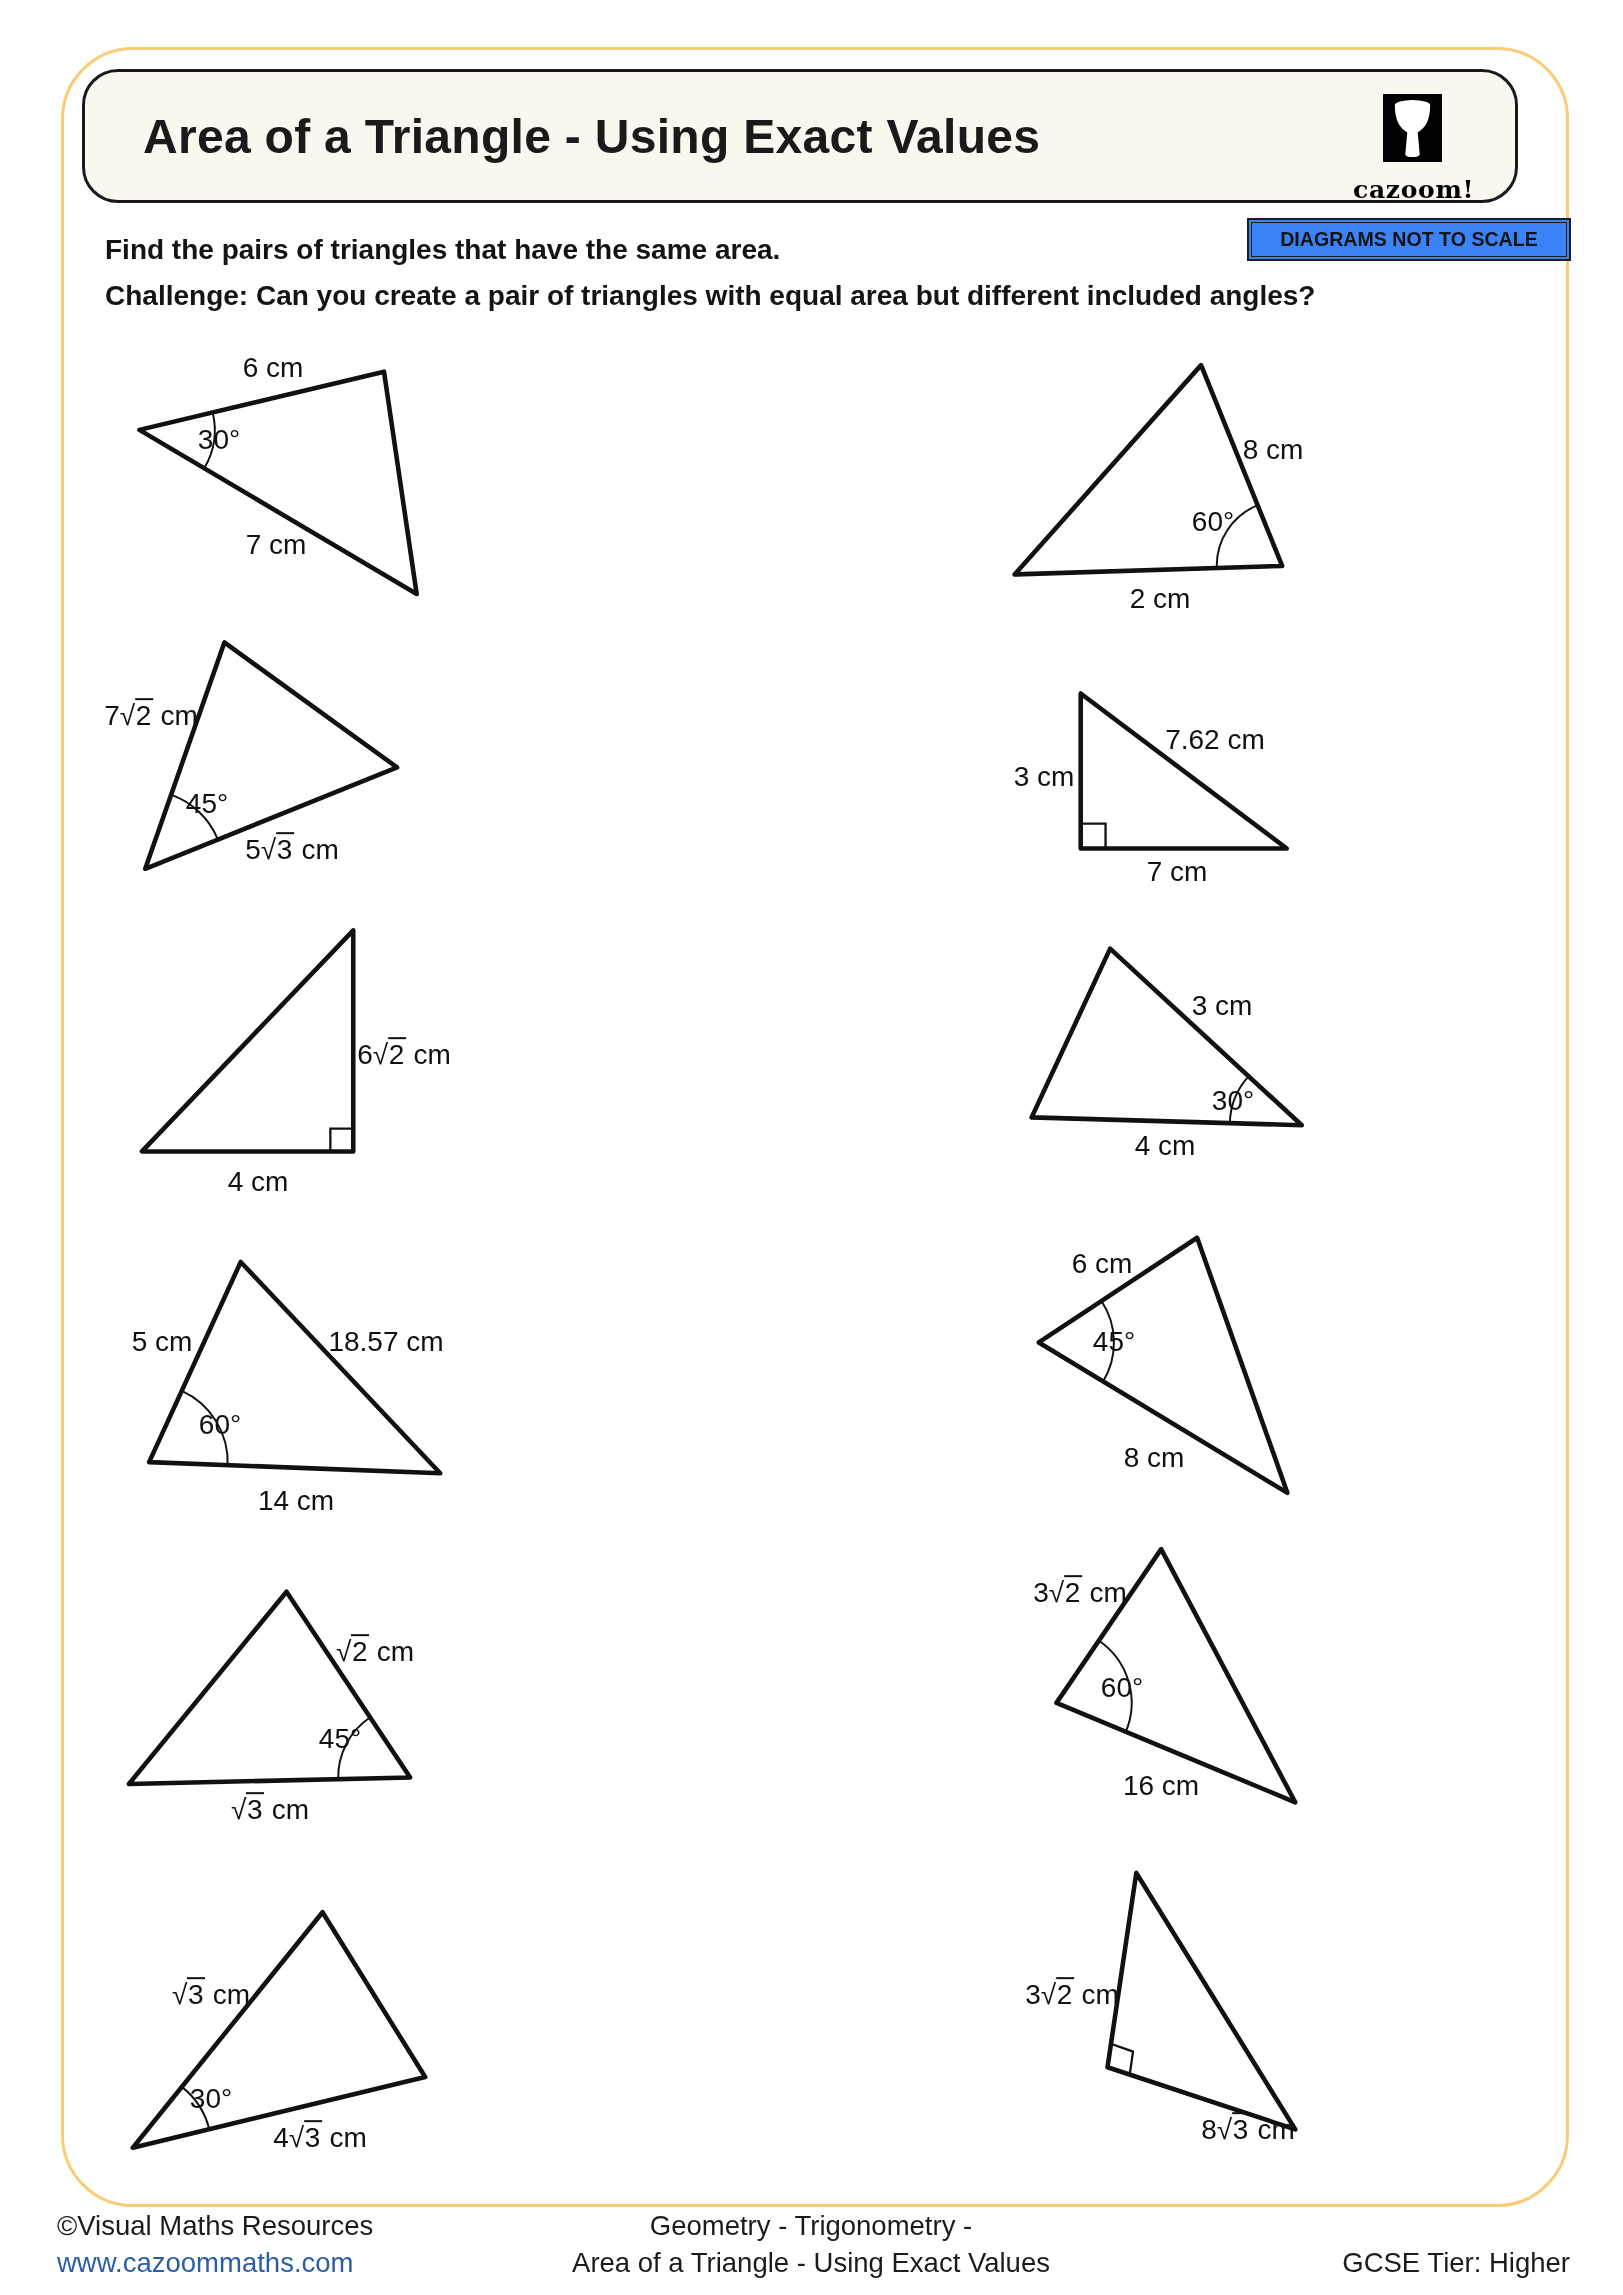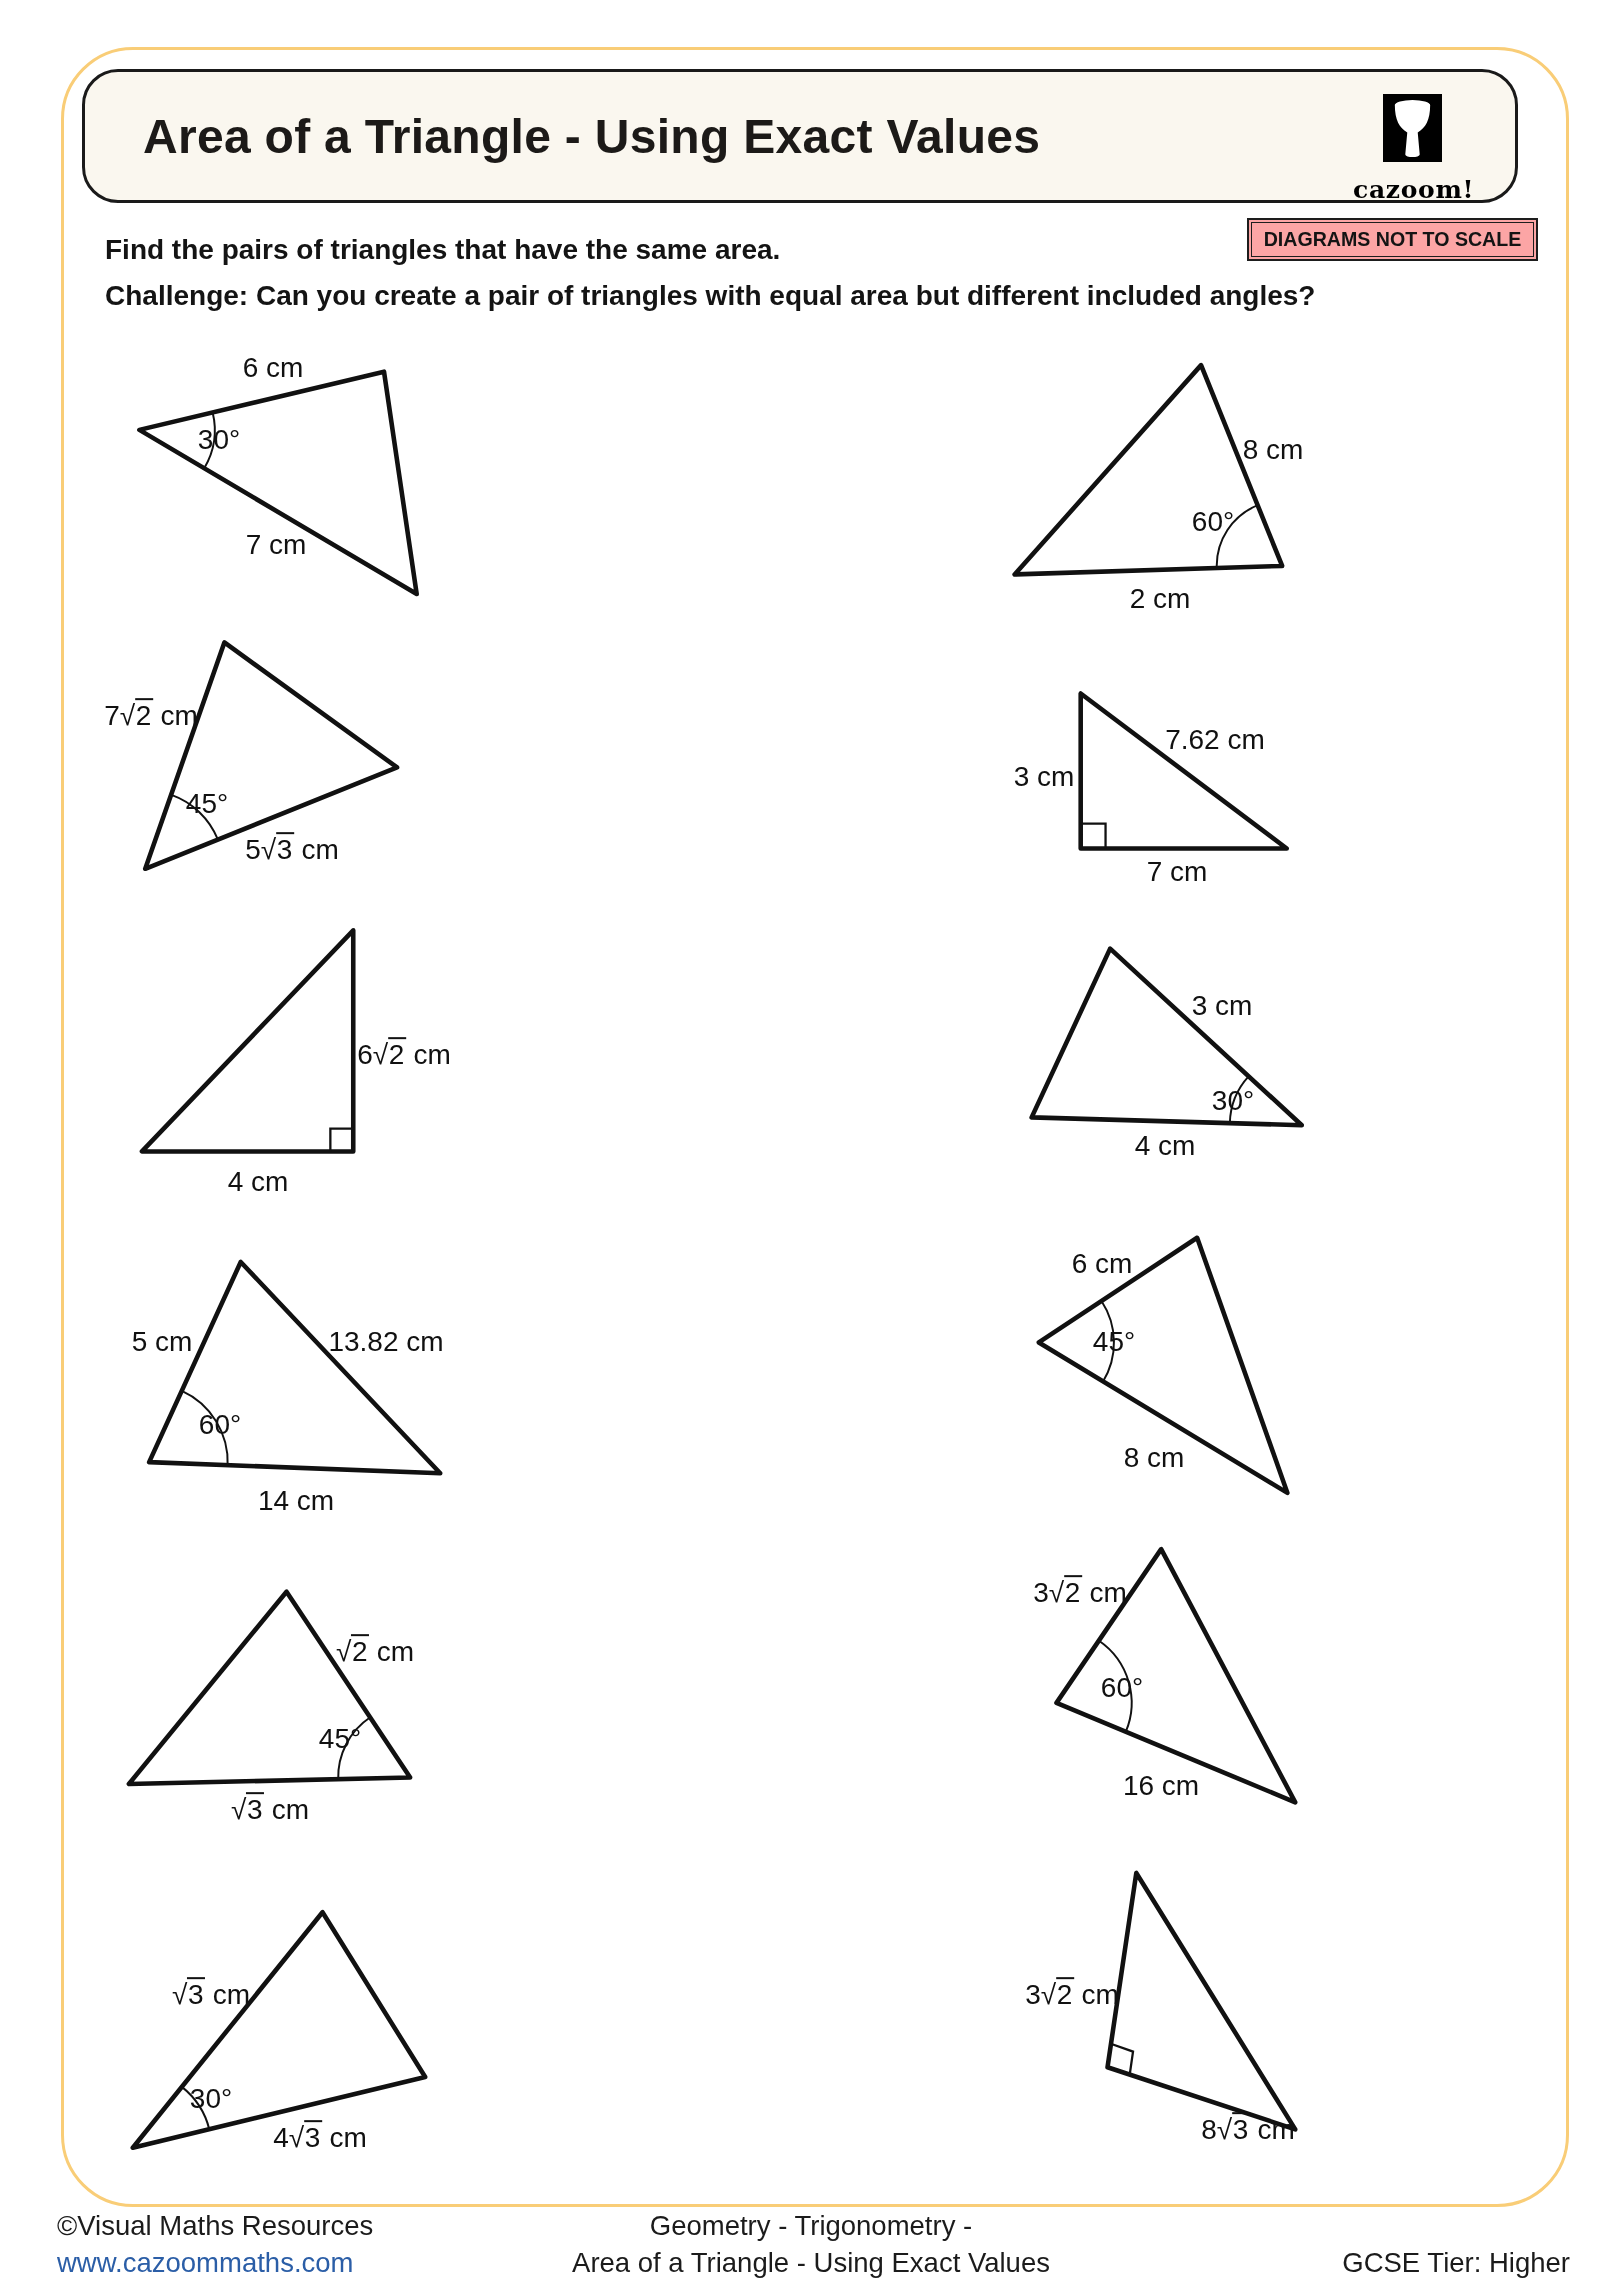--- a/index.html
+++ b/index.html
@@ -9,22 +9,22 @@
         border:3.9px solid #f9cd77;border-radius:72px;}
   .header-box{position:absolute;left:82px;top:69px;width:1436px;height:134px;
         background:#faf7ef;border:3.3px solid #1a1a1a;border-radius:36px;
         display:flex;align-items:center;box-sizing:border-box;}
   .title{margin:0 0 0 58px;font-size:48px;font-weight:bold;letter-spacing:0.3px;color:#1c1a18;}
   .logo{position:absolute;right:44px;top:22px;width:118px;text-align:center;}
   .logo-square{width:59px;height:68px;background:#000;margin:0 auto;display:flex;
         align-items:center;justify-content:center;}
   .logo-text{font-family:"DejaVu Serif",serif;font-weight:bold;font-size:25px;color:#000;
         margin-top:13px;letter-spacing:0.7px;}
-  .notice-box{position:absolute;left:1247px;top:218px;width:291px;border:2.6px solid #1d1d1d;
-        background:#fca5a5;box-sizing:border-box;}
+  .notice-box{position:absolute;left:1247px;top:218px;width:324px;border:2.6px solid #1d1d1d;
+        background:#3b82f6;box-sizing:border-box;}
   .notice-inner{border:1.3px solid #1d1d1d;margin:2px;padding:5.2px 3.9px;text-align:center;
         font-size:19.6px;font-weight:bold;white-space:nowrap;letter-spacing:0px;}
   .instr{position:absolute;left:105px;margin:0;font-size:28px;font-weight:bold;white-space:nowrap;}
   .line1{top:234px;}
   .line2{top:280px;}
   .tri-svg{position:absolute;left:0;top:0;}
   .tri-svg polygon{fill:#ffffff;stroke:#111;stroke-width:7;stroke-linejoin:round;}
   .tri-svg .arc{fill:none;stroke:#111;stroke-width:3;}
   .tri-svg .ra{fill:none;stroke:#111;stroke-width:3.5;}
   .lbl{position:absolute;transform:translate(-50%,-50%);font-size:28px;font-weight:normal;
@@ -135,21 +135,21 @@
   <div class="lbl" style="left:1177px;top:872px">7 cm</div>
 
   <div class="lbl" style="left:404px;top:1054px">6√<span class="rdcd">2</span> cm</div>
   <div class="lbl" style="left:258px;top:1182px">4 cm</div>
 
   <div class="lbl" style="left:1222px;top:1006px">3 cm</div>
   <div class="lbl" style="left:1233px;top:1101px">30°</div>
   <div class="lbl" style="left:1165px;top:1146px">4 cm</div>
 
   <div class="lbl" style="left:162px;top:1342px">5 cm</div>
-  <div class="lbl" style="left:386px;top:1342px">13.82 cm</div>
+  <div class="lbl" style="left:386px;top:1342px">18.57 cm</div>
   <div class="lbl" style="left:220px;top:1425px">60°</div>
   <div class="lbl" style="left:296px;top:1501px">14 cm</div>
 
   <div class="lbl" style="left:1102px;top:1264px">6 cm</div>
   <div class="lbl" style="left:1114px;top:1342px">45°</div>
   <div class="lbl" style="left:1154px;top:1458px">8 cm</div>
 
   <div class="lbl" style="left:375px;top:1651px">√<span class="rdcd">2</span> cm</div>
   <div class="lbl" style="left:340px;top:1739px">45°</div>
   <div class="lbl" style="left:270px;top:1809px">√<span class="rdcd">3</span> cm</div>

